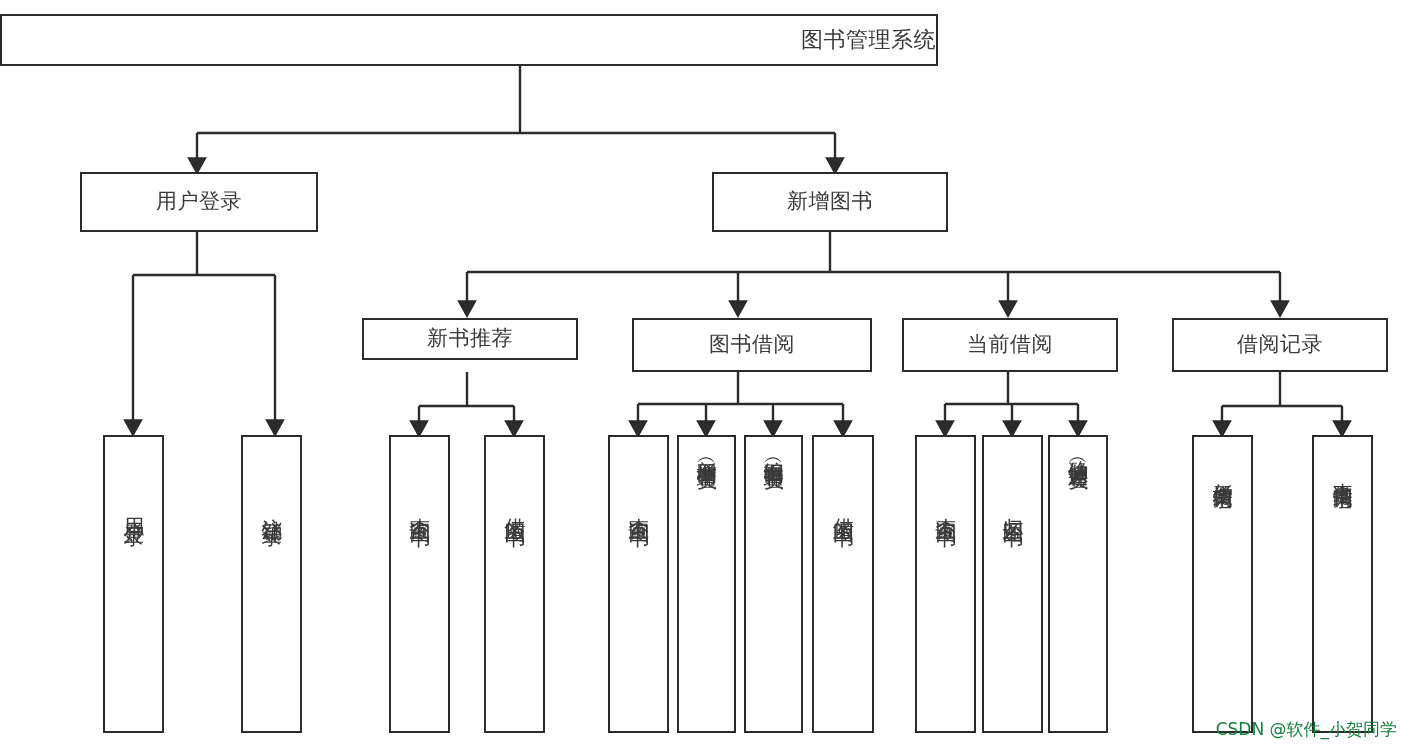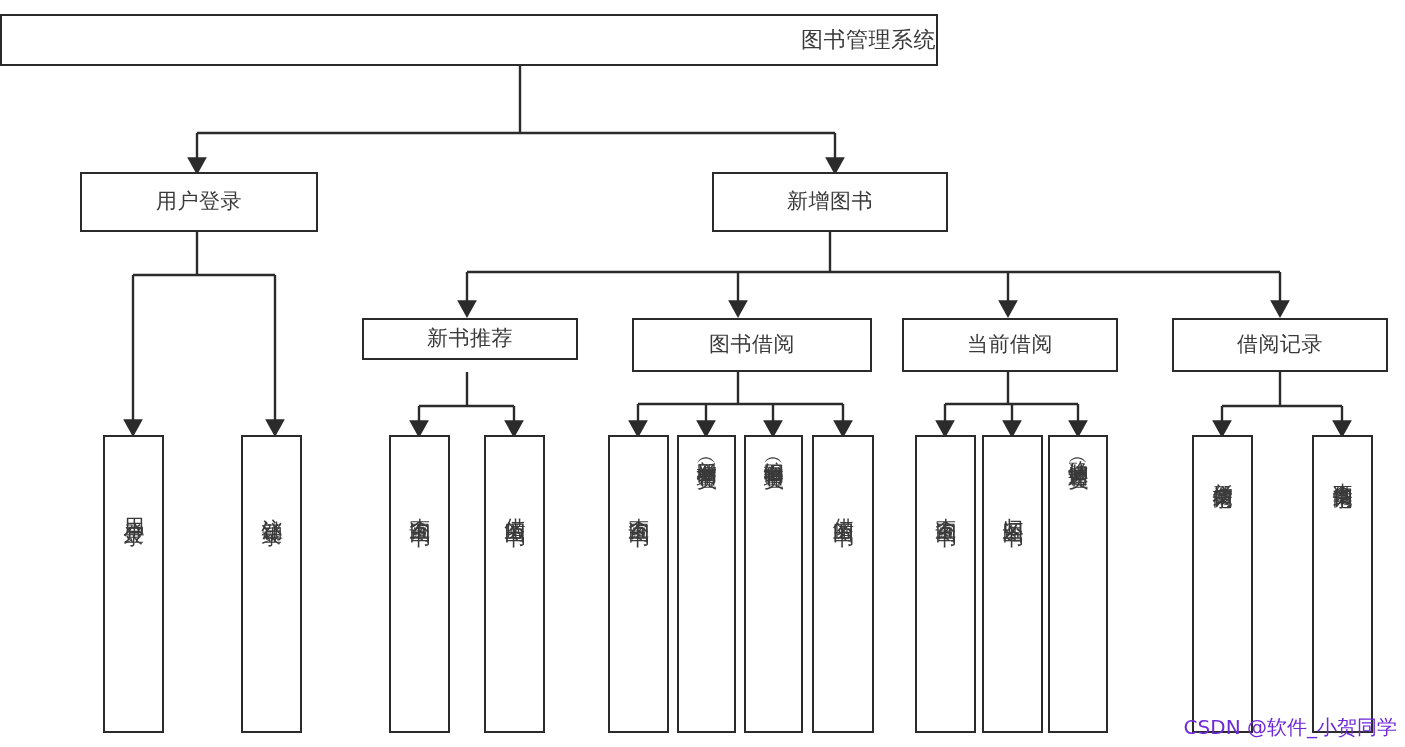--- a/index.html
+++ b/index.html
@@ -64,22 +64,22 @@
     white-space: nowrap;
   }
   .node.vertical.tall-text .label {
     font-size: 20px;
     letter-spacing: 1.5px;
   }
   .watermark {
     position: absolute;
     right: 8px;
     bottom: 6px;
-    font-size: 20px;
-    color: #6d28d9;
+    font-size: 17px;
+    color: #15803d;
     white-space: nowrap;
     user-select: none;
   }
 </style>
 </head>
 <body>
 
 <div id="diagram-root">
 
   <svg class="connectors" viewBox="0 0 1405 747">

